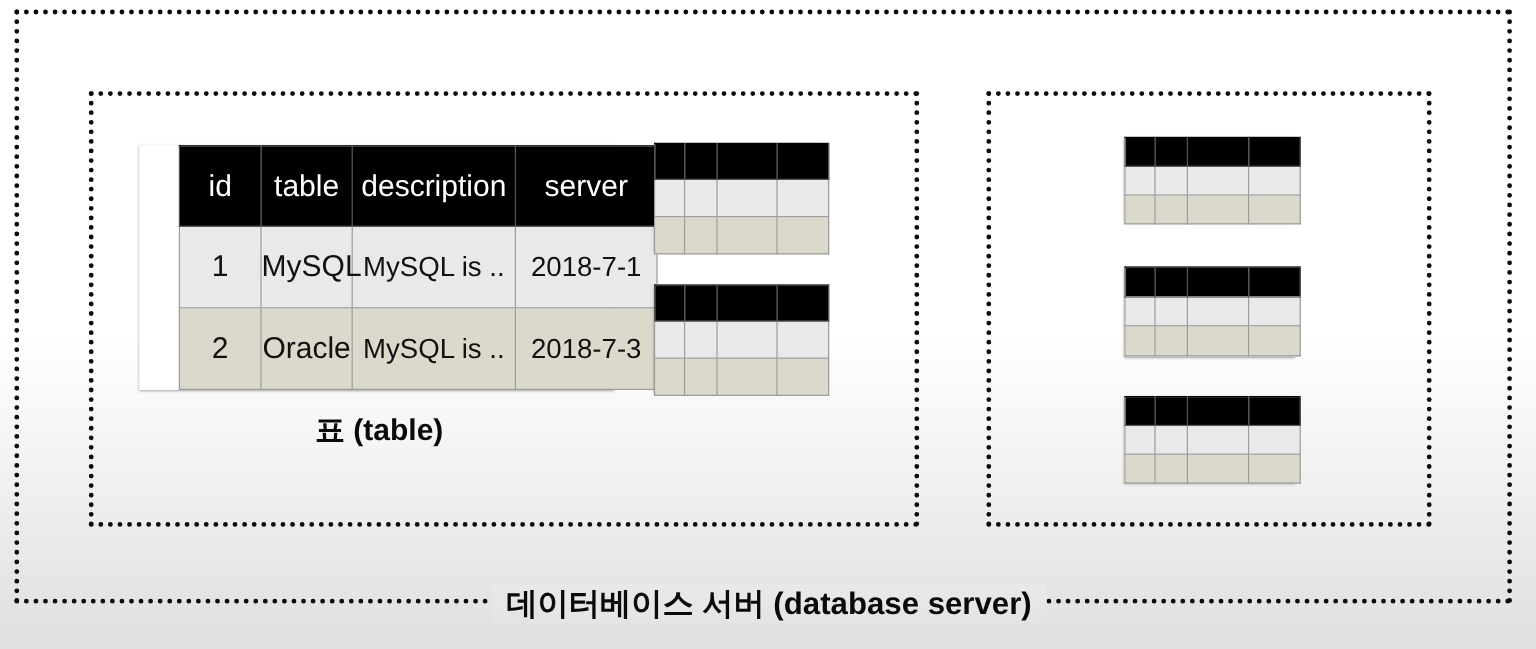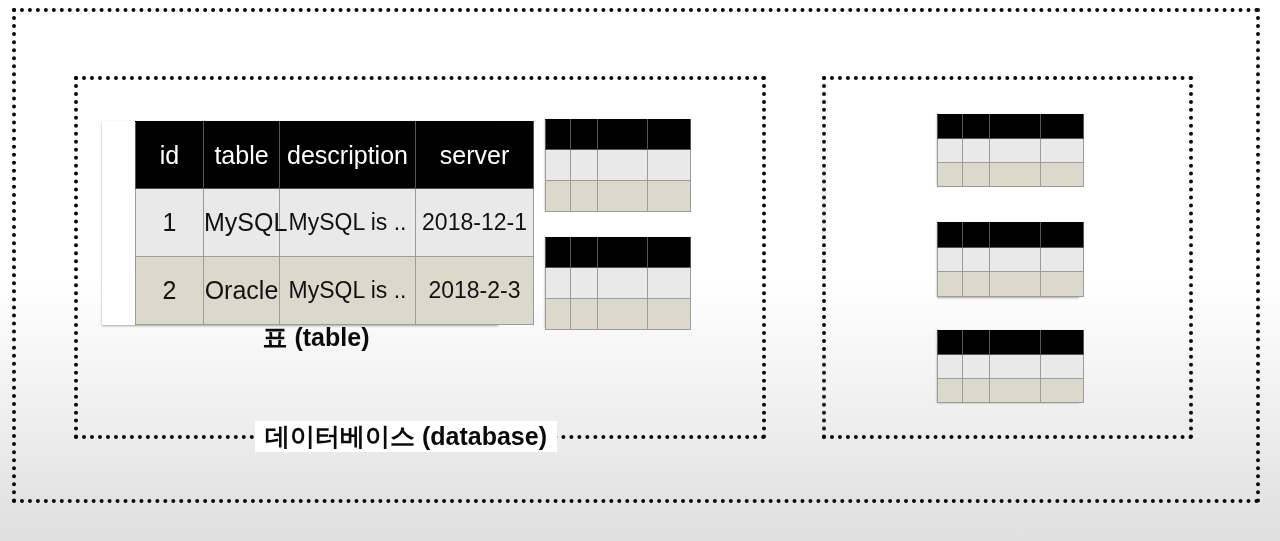--- a/index.html
+++ b/index.html
@@ -70,21 +70,21 @@
     left: 410px;
     top: 487px;
     font-size: 26px;
     padding: 3px 12px;
     background: linear-gradient(to bottom, #e9e9e9 0%, #e4e4e4 100%);
   }
 
   #table-caption {
     position: absolute;
     left: 119px;
-    top: 324px;
+    top: 346px;
     width: 394px;
     text-align: center;
     font-size: 25px;
     font-weight: bold;
     color: #0a0a0a;
     line-height: 1.1;
   }
 
   
   .db-table {
@@ -109,21 +109,21 @@
     background: #000000;
     color: #ffffff;
     border-color: #555555;
     border-top-color: #000000;
   }
   .row-a td { background: #e9e9e9; }
   .row-b td { background: #dbd8cc; }
 
   
   #main-table {
-    left: 102px;
+    left: 116px;
     top: 121px;
     width: 396px;
     height: 204px;
     padding-left: 33px;
   }
   #main-table td, #main-table th {
     text-align: center;
     vertical-align: middle;
     font-size: 25px;
     color: #111111;
@@ -173,27 +173,27 @@
           <tr class="row-head">
         <th style="width:67px">id</th>
         <th style="width:75px">table</th>
         <th style="width:135px">description</th>
         <th style="width:117px">server</th>
       </tr>
       <tr class="row-a">
         <td class="cell-id">1</td>
         <td class="cell-title">MySQL</td>
         <td class="cell-desc">MySQL is ..</td>
-        <td class="cell-date">2018-12-1</td>
+        <td class="cell-date">2018-7-1</td>
       </tr>
       <tr class="row-b">
         <td class="cell-id">2</td>
         <td class="cell-title">Oracle</td>
         <td class="cell-desc">MySQL is ..</td>
-        <td class="cell-date">2018-2-3</td>
+        <td class="cell-date">2018-7-3</td>
       </tr>
     </tbody>
       </table>
   </div>
 
   <div id="table-caption">표 (table)</div>
 
   <div id="mini-1" class="db-table mini-table">
     <table>
       <tbody>
@@ -312,15 +312,15 @@
       <tr class="row-b">
         <td></td>
             <td></td>
         <td></td>
             <td></td>
       </tr>
     </tbody>
       </table>
   </div>
 
-  <div id="database-label" class="box-label">데이터베이스 (database)</div>
+  <div id="server-label" class="box-label">데이터베이스 서버 (database server)</div>
 
 </div>
 
 </body></html>

